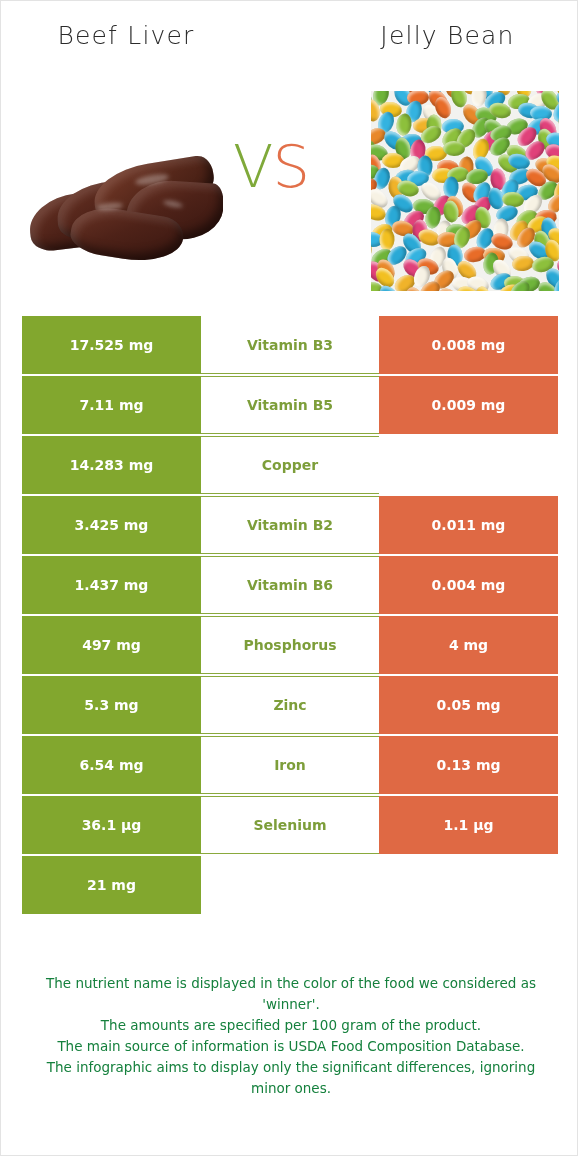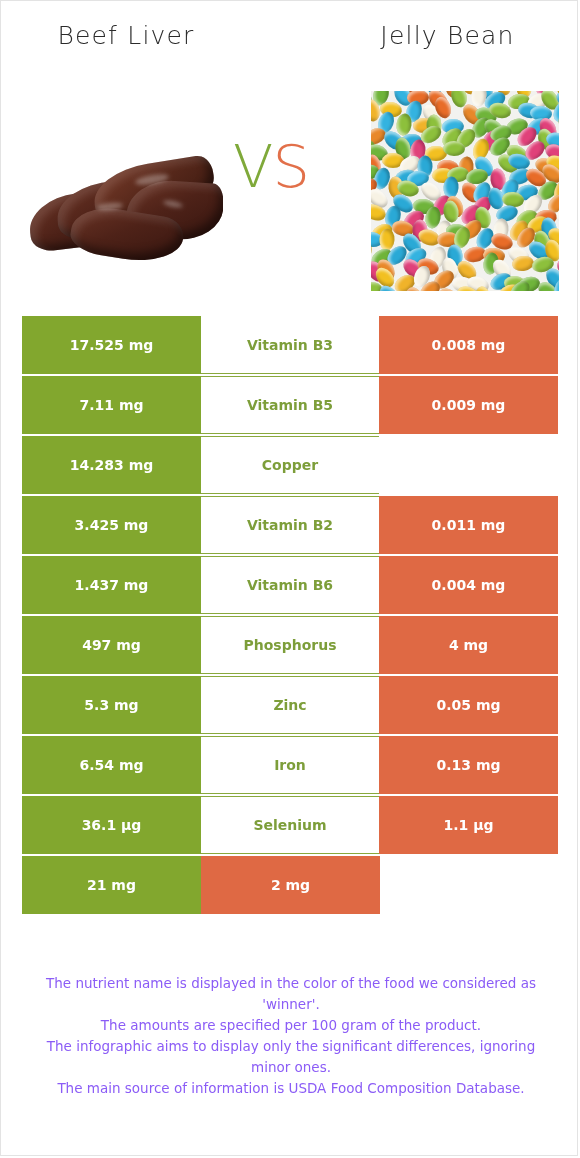--- a/index.html
+++ b/index.html
@@ -152,21 +152,21 @@
   
   .footnote {
     position: absolute;
     left: 30px;
     top: 972px;
     width: 520px;
     text-align: center;
     font-family: "DejaVu Sans", sans-serif;
     font-size: 13.5px;
     line-height: 21px;
-    color: #8b5cf6;
+    color: #15803d;
   }
   .footnote div { white-space: normal; }
 </style>
 </head>
 <body>
 
 <div class="page">
 
   <div class="header">
 
@@ -419,24 +419,23 @@
         <div class="cell cell-mid">Iron</div>
         <div class="cell cell-right">0.13 mg</div>
       </div>
       <div class="row">
         <div class="cell cell-left">36.1 µg</div>
         <div class="cell cell-mid">Selenium</div>
         <div class="cell cell-right">1.1 µg</div>
       </div>
       <div class="row">
         <div class="cell cell-left">21 mg</div>
-        <div class="cell cell-right">2 mg</div>
       </div>
     </div>
 
   <div class="footnote">
     <div>The nutrient name is displayed in the color of the food we considered as 'winner'.</div>
     <div>The amounts are specified per 100 gram of the product.</div>
+    <div>The main source of information is USDA Food Composition Database.</div>
     <div>The infographic aims to display only the significant differences, ignoring minor ones.</div>
-    <div>The main source of information is USDA Food Composition Database.</div>
   </div>
 
 </div>
 
 </body></html>

